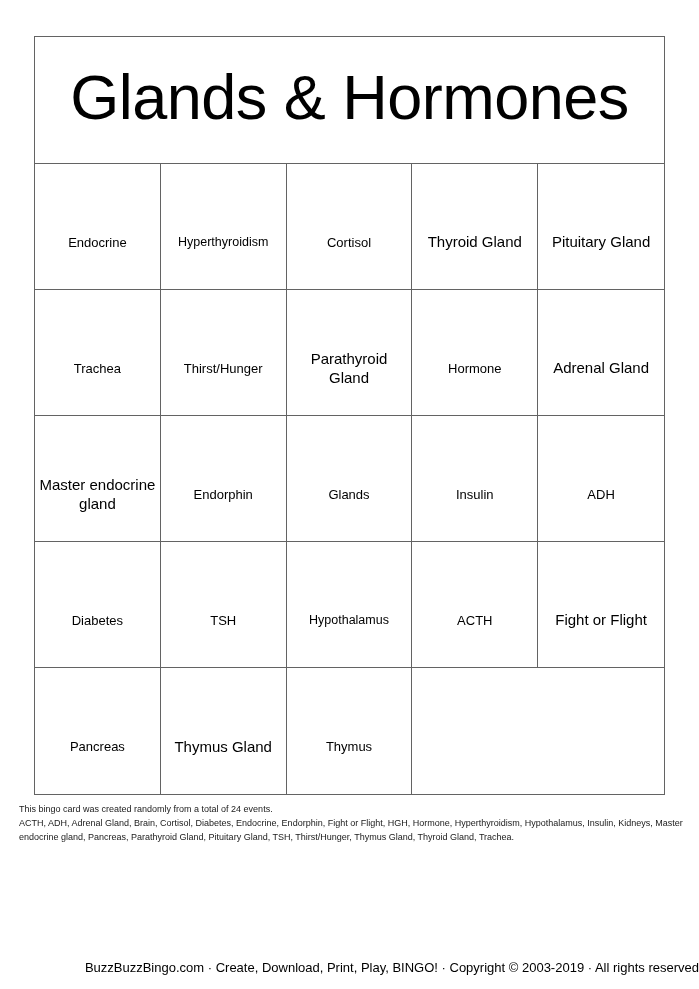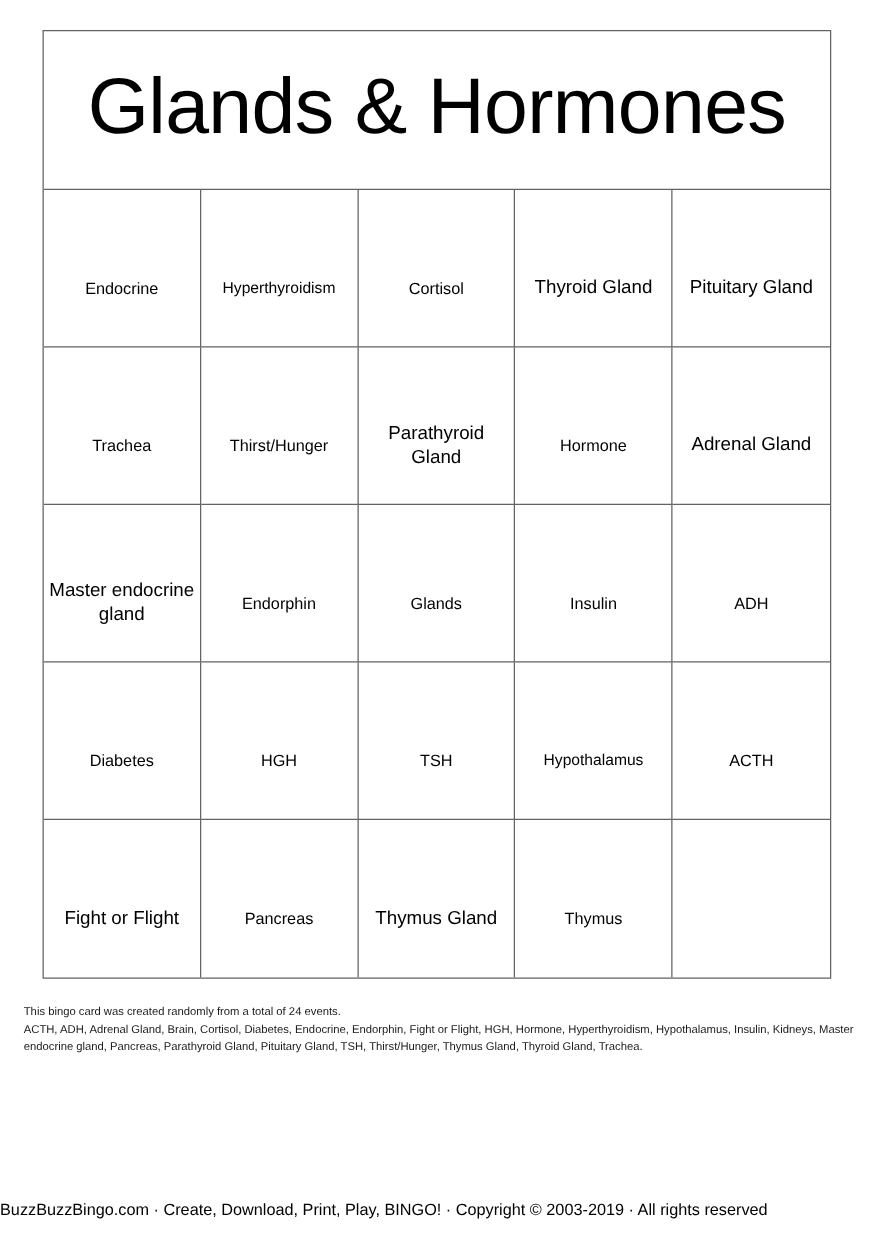--- a/index.html
+++ b/index.html
@@ -21,21 +21,21 @@
     left: 0;
     top: 0;
     width: 699px;
     height: 989px;
   }
 
   
   .card {
     position: absolute;
     left: 34px;
-    top: 24px;
+    top: 36px;
     width: 631px;
     height: 759px;
     border: 1px solid #636363;
     box-sizing: border-box;
     background: #ffffff;
   }
 
   .card-title {
     height: 127px;
     box-sizing: border-box;
@@ -95,21 +95,21 @@
   }
   .note .note-line { display: block; }
   .note .note-words { display: block; }
 
   
   .copyright {
     position: absolute;
     left: 0;
     top: 960px;
     width: 699px;
-    text-align: left;
+    text-align: right;
     font-size: 13px;
     color: #000000;
   }
 </style>
 </head>
 <body>
 
 <div class="page">
 
   <div class="card">
@@ -163,23 +163,20 @@
         </div>
       <div class="cell">
           <span class="cell-text sm">Insulin</span>
         </div>
       <div class="cell">
           <span class="cell-text sm">ADH</span>
         </div>
 
       <div class="cell">
           <span class="cell-text sm">Diabetes</span>
-        </div>
-      <div class="cell">
-          <span class="cell-text sm">HGH</span>
         </div>
       <div class="cell">
           <span class="cell-text sm">TSH</span>
         </div>
       <div class="cell">
           <span class="cell-text xs">Hypothalamus</span>
         </div>
       <div class="cell">
           <span class="cell-text sm">ACTH</span>
         </div>

